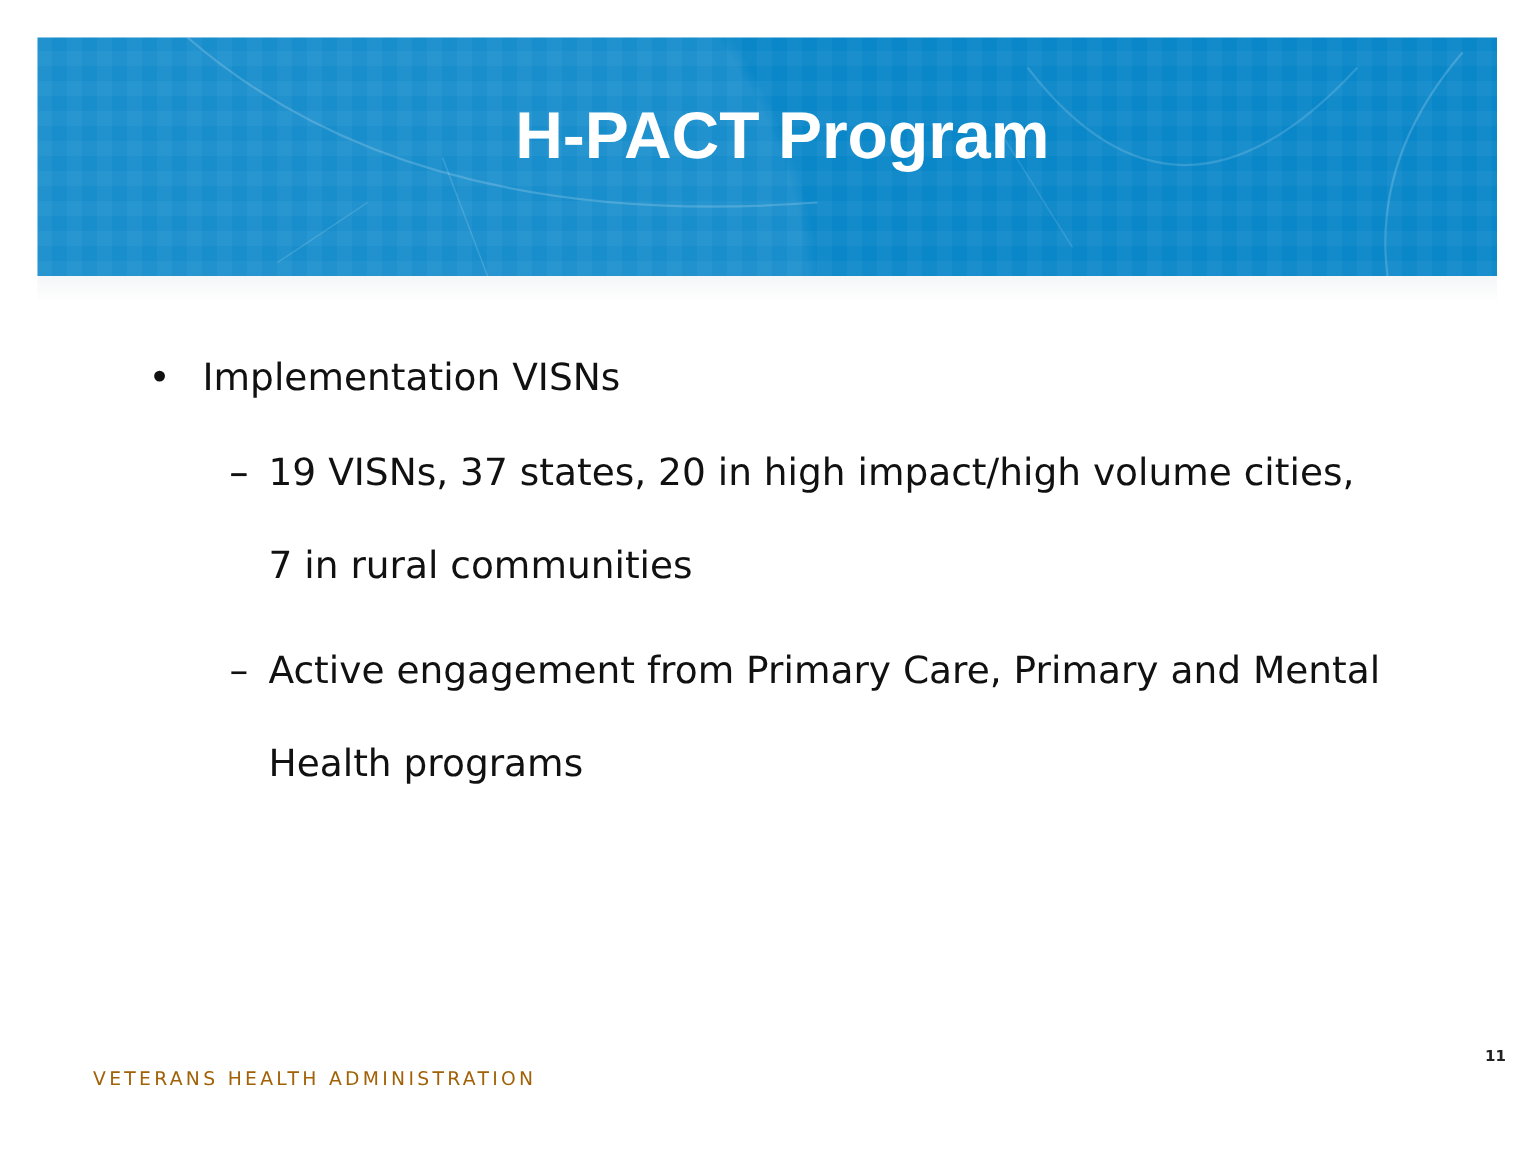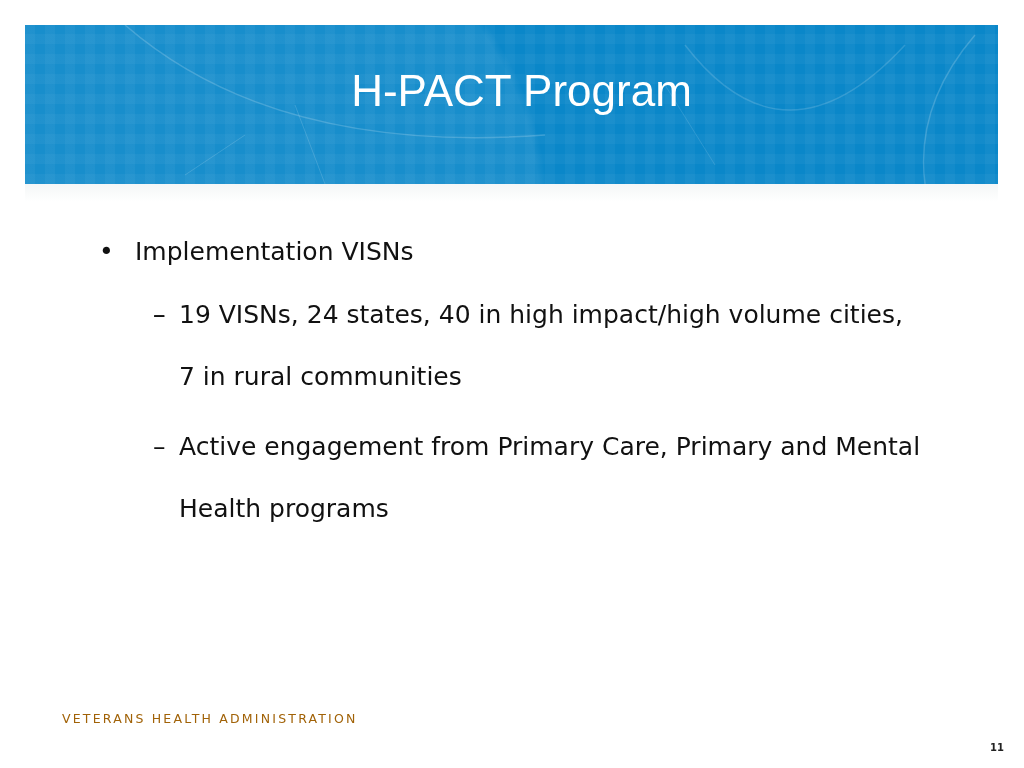--- a/index.html
+++ b/index.html
@@ -16,38 +16,37 @@
         repeating-linear-gradient(0deg, rgba(255,255,255,0.035) 0 10px, rgba(0,0,0,0) 10px 20px);
       overflow: hidden;
     }
     .banner svg.deco { position: absolute; left: 0; top: 0; }
     .banner-shadow {
       position: absolute; left: 25px; top: 184px; width: 973px; height: 18px;
       background: linear-gradient(#f4f6f7, #ffffff);
     }
     .title {
       position: absolute; left: 0; right: 0; top: 66px; text-align: center;
-      color: #ffffff; font-weight: normal; font-size: 44px; letter-spacing: 0px; padding-left: 20px;
+      color: #ffffff; font-weight: bold; font-size: 44px; letter-spacing: 0px; padding-left: 20px;
     }
     .content {
       position: absolute; left: 95px; top: 230px; width: 860px;
       font-family: "DejaVu Sans", sans-serif; color: #111111;
     }
     .l1 { position: relative; font-size: 25px; padding-left: 40px; height: 44px; line-height: 44px; }
     .l1 .bullet { position: absolute; left: 4px; top: 0; }
     .l2 { position: relative; font-size: 25px; padding-left: 84px; line-height: 62px; margin-top: 2px; }
     .l2 .dash { position: absolute; left: 58px; top: 0; }
     .footer {
       position: absolute; left: 62px; top: 711px; font-size: 12.5px; letter-spacing: 2.2px;
       color: #a16207; font-family: "DejaVu Sans", sans-serif;
     }
     .pagenum {
       position: absolute; left: 990px; top: 699px; font-size: 10px; font-weight: bold; color: #222;
       font-family: "DejaVu Sans", sans-serif;
-      margin-top: 43px;
     }
   </style>
 </head>
 <body>
 
 <div class="banner">
   <svg class="deco" width="973" height="159">
     <path d="M100 0 Q 250 130 520 110" stroke="rgba(255,255,255,0.18)" stroke-width="1.5" fill="none"></path>
     <path d="M660 20 Q 760 150 880 20" stroke="rgba(255,255,255,0.15)" stroke-width="1.5" fill="none"></path>
     <path d="M950 10 Q 890 80 900 159" stroke="rgba(255,255,255,0.18)" stroke-width="1.5" fill="none"></path>
@@ -62,21 +61,21 @@
 <div class="content">
   <div class="l1">
     <span class="bullet">•</span>
     <span>Implementation VISNs</span>
   </div>
   <div class="l2" style="margin-top:10px;">
     <span class="dash">–</span>
   </div>
   <div class="l2" style="margin-top:8px; width:740px;">
     <span class="dash">–</span>
-    <span>19 VISNs, 24 states, 40 in high impact/high volume cities, 7 in rural communities</span>
+    <span>19 VISNs, 37 states, 20 in high impact/high volume cities, 7 in rural communities</span>
   </div>
   <div class="l2" style="margin-top:8px; width:770px;">
     <span class="dash">–</span>
     <span>Active engagement from Primary Care, Primary and Mental Health programs</span>
   </div>
 </div>
 
 <div class="footer">VETERANS HEALTH ADMINISTRATION</div>
 <div class="pagenum">11</div>
 

